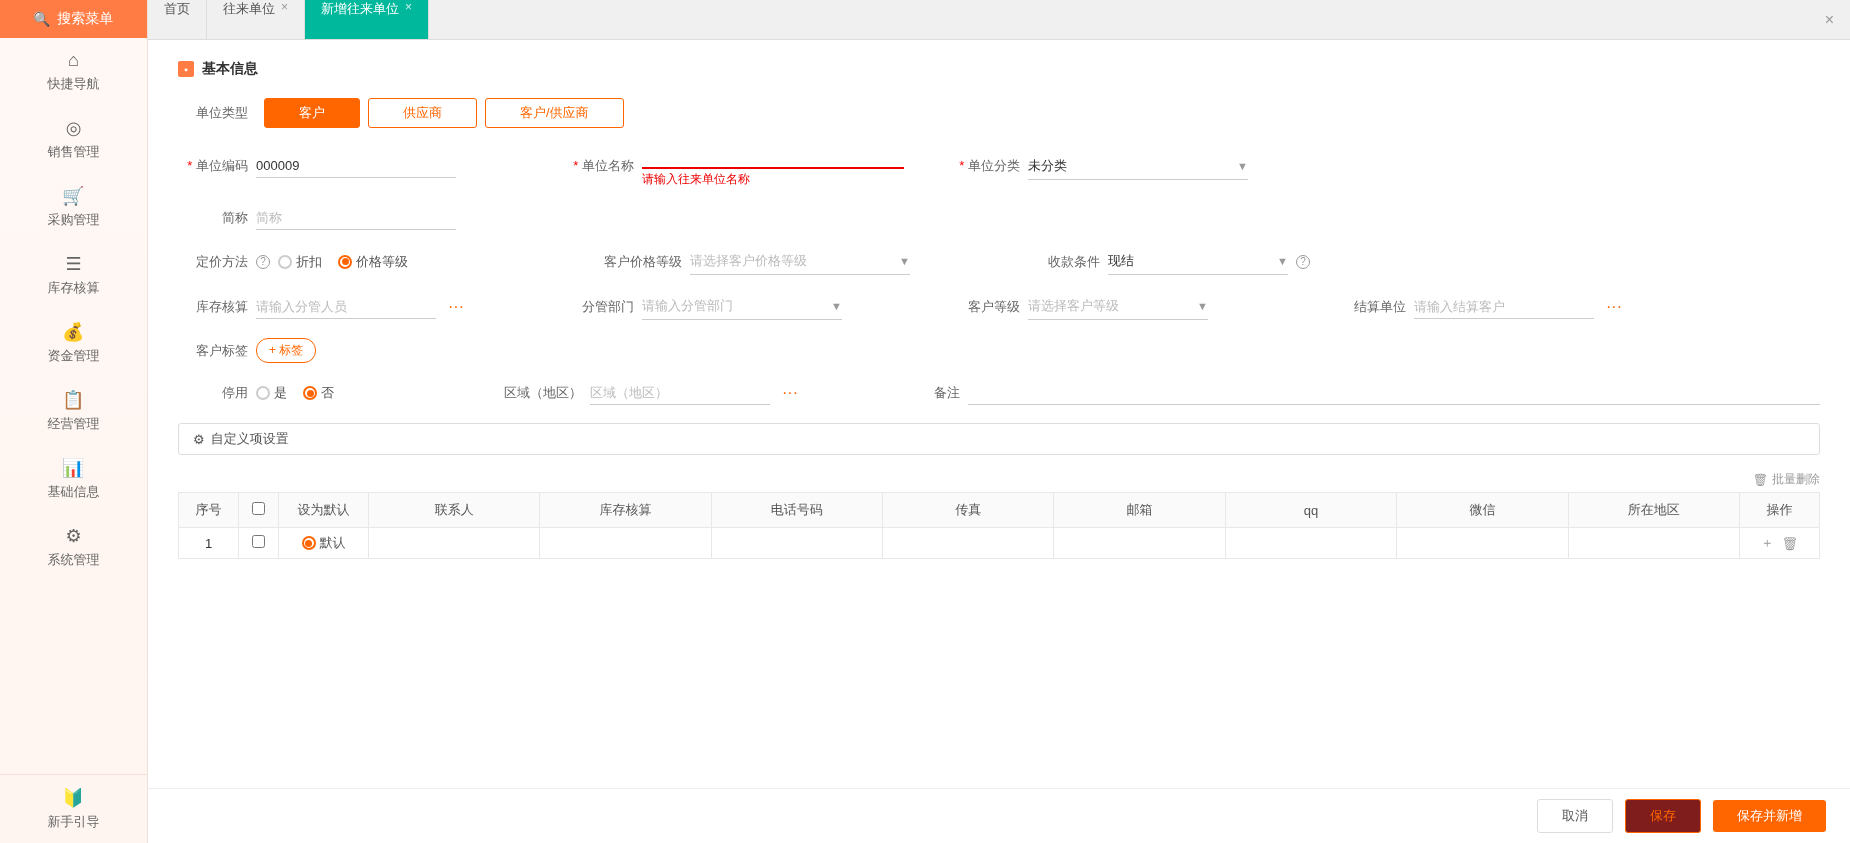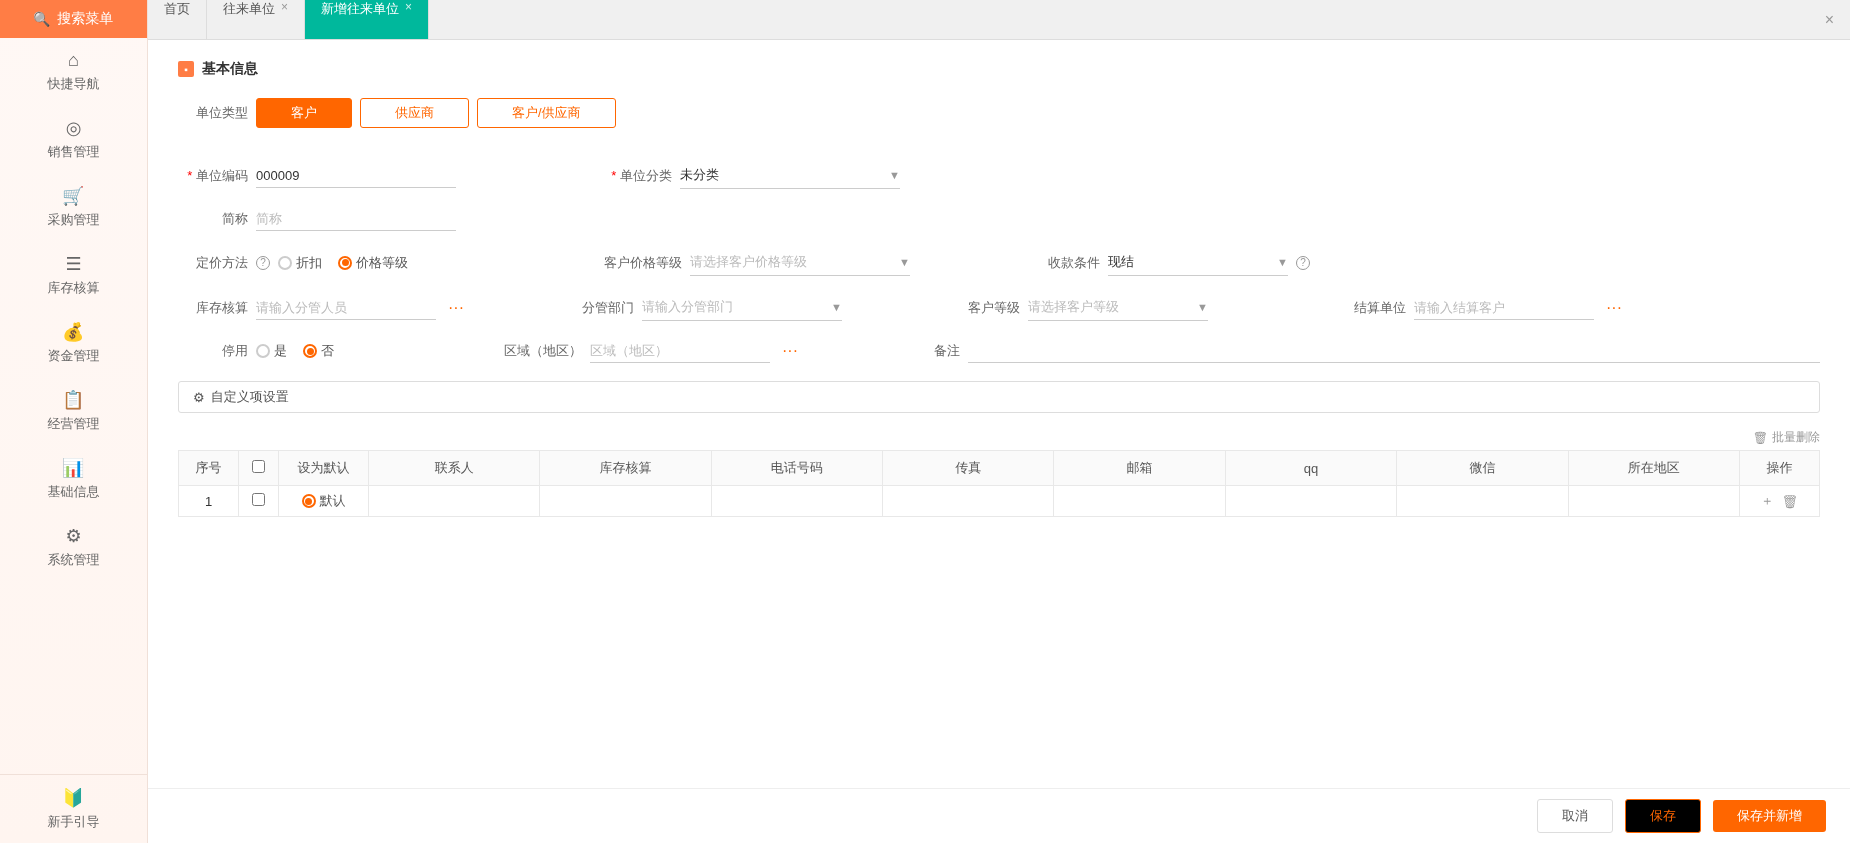--- a/index.html
+++ b/index.html
@@ -173,22 +173,22 @@
       color: #333;
       font-size: 13px;
     }
     .form-select .placeholder { color: #bbb; }
     .form-select .chevron { margin-left: auto; color: #999; font-size: 11px; }
 
     
     .unit-type-row {
       display: flex;
       align-items: center;
-      margin-bottom: 34px;
-      gap: 0;
+      margin-bottom: 16px;
+      gap: 8px;
     }
     .unit-type-label {
       white-space: nowrap;
       color: #666;
       font-size: 13px;
       min-width: 70px;
       text-align: right;
       margin-right: 8px;
     }
     .btn-group {
@@ -348,21 +348,21 @@
       font-size: 13px;
       background: #fff;
       color: #555;
     }
     .btn-save {
       padding: 7px 24px;
       border: 1px solid #f60;
       border-radius: 3px;
       cursor: pointer;
       font-size: 13px;
-      background: #000000;
+      background: #7f1d1d;
       color: #f60;
     }
     .btn-save-new {
       padding: 7px 24px;
       border: none;
       border-radius: 3px;
       cursor: pointer;
       font-size: 13px;
       background: #f60;
       color: #fff;
@@ -463,20 +463,29 @@
         <button class="btn-type">客户/供应商</button>
       </div>
     </div>
 
     <div class="form-row">
       <div class="form-field" style="max-width:340px;">
         <span class="form-label required">单位编码</span>
         <input type="text" class="form-input" value="000009" style="max-width: 200px;">
       </div>
       <div class="divider-v"></div>
+      <div class="form-field" style="max-width:340px; flex-direction:column; align-items:flex-start;">
+        <div style="display:flex;align-items:center;gap:8px;width:100%;">
+          <span class="form-label required">单位名称</span>
+          <div style="flex:1; display:flex; flex-direction:column;">
+            <input type="text" class="form-input error-border" style="border-bottom: 2px solid rgb(238, 0, 0);" placeholder="">
+            <span class="error-text">请输入往来单位名称</span>
+          </div>
+        </div>
+      </div>
       <div class="divider-v"></div>
       <div class="form-field" style="max-width:360px;">
         <span class="form-label required">单位分类</span>
         <div class="form-select" style="max-width:220px;">
           <span>未分类</span>
           <span class="chevron">▼</span>
         </div>
       </div>
     </div>
 
@@ -544,20 +553,28 @@
         </div>
       </div>
       <div class="divider-v"></div>
       <div class="form-field" style="max-width:380px;">
         <span class="form-label">结算单位</span>
         <input type="text" class="form-input" style="max-width: 180px;" placeholder="请输入结算客户">
         <span class="dots-btn">···</span>
       </div>
     </div>
 
+    <div class="form-row">
+      <div class="form-field">
+        <span class="form-label">客户标签</span>
+        <div class="tag-btn">
+          <span>+ 标签</span>
+        </div>
+      </div>
+    </div>
 
     <div class="form-row">
       <div class="form-field" style="max-width:280px;">
         <span class="form-label">停用</span>
         <div class="radio-group">
           <div class="radio-item">
             <div class="radio-circle"></div>
             <span>是</span>
           </div>
           <div class="radio-item">

